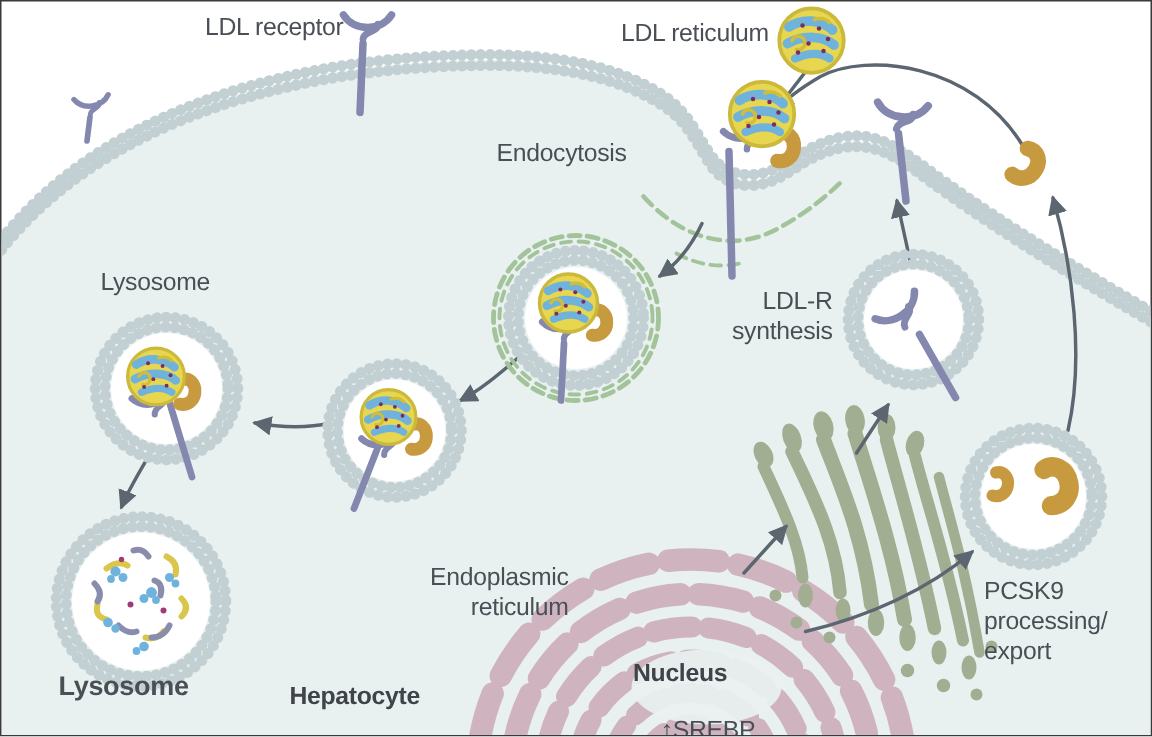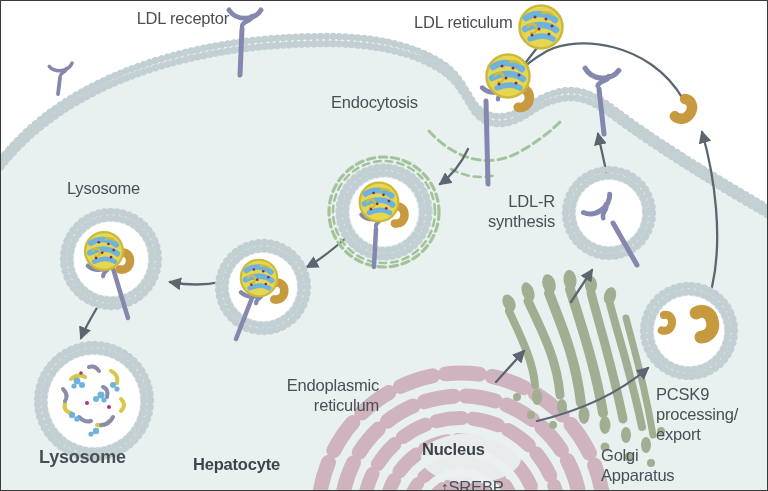--- a/index.html
+++ b/index.html
@@ -250,24 +250,20 @@
   <div class="lbl" style="left:462px;top:190px;width:92px;text-align:right;">
     <span>LDL-R</span><br>
     <span>synthesis</span>
   </div>
   <div class="lbl" style="left:277px;top:374px;width:101px;text-align:right;">
     <span>Endoplasmic</span><br>
     <span>reticulum</span>
   </div>
   <div class="lbl bold" style="left:421px;top:438px;width:100px;">Nucleus</div>
   <div class="lbl" style="left:421px;top:457px;width:100px;text-align:center;margin-top:19px;">↑SREBP</div>
-  <div class="lbl" style="left:600px;top:444px;">
-    <span>Golgi</span><br>
-    <span>Apparatus</span>
-  </div>
   <div class="lbl" style="left:655px;top:383px;">
     <span>PCSK9</span><br>
     <span>processing/</span><br>
     <span>export</span>
   </div>
   <div class="lbl" style="left:38px;top:446px;font-size:18px;font-weight:bold;">Lysosome</div>
   <div class="lbl bold" style="left:192px;top:453px;">Hepatocyte</div>
 </div>
 
 </body></html>

